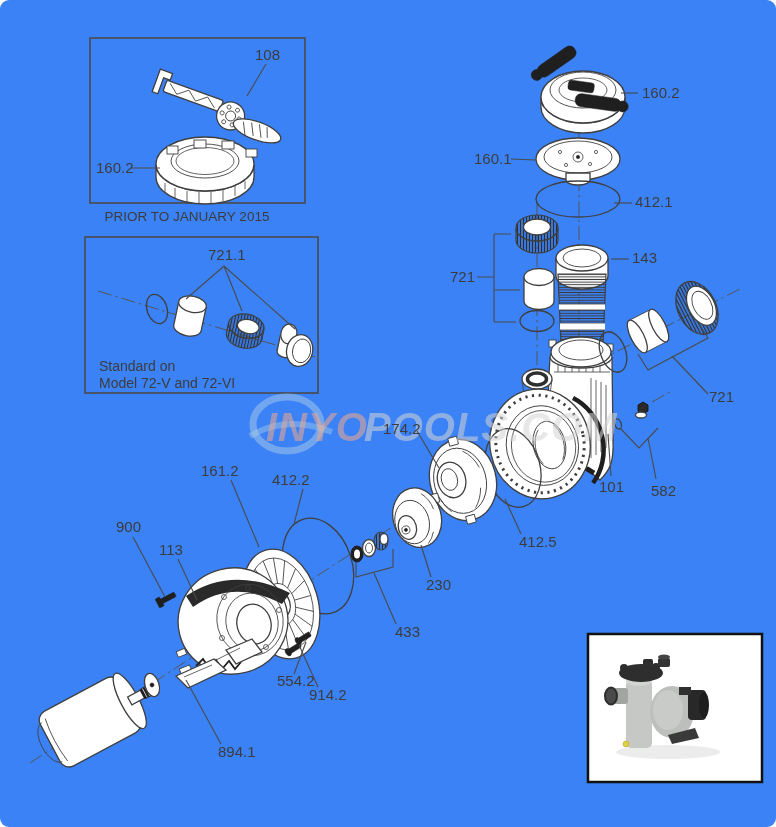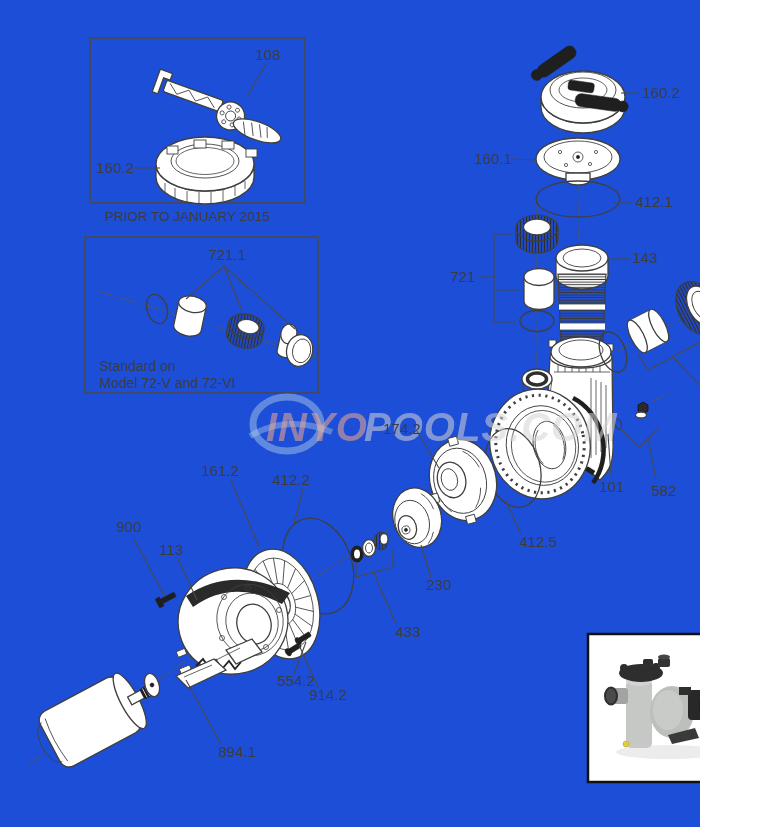--- a/index.html
+++ b/index.html
@@ -1,17 +1,17 @@
 <!DOCTYPE html>
 <html><head>
 <meta charset="utf-8">
 <style>
   html,body{margin:0;padding:0;background:#ffffff;}
-  .stage{position:relative;width:700px;height:827px;background:#1d4ed8;overflow:hidden;
-         font-family:"Liberation Sans","DejaVu Sans",sans-serif;}
+  .stage{position:relative;width:776px;height:827px;background:#3b82f6;overflow:hidden;
+         font-family:"Liberation Sans","DejaVu Sans",sans-serif;border-radius:9px;}
   svg{position:absolute;left:0;top:0;}
   .ln   {stroke:#3f3f3f;fill:none;stroke-width:1.3;stroke-linecap:round;}
   .lnt  {stroke:#3f3f3f;fill:none;stroke-width:0.8;}
   .wf   {fill:#ffffff;stroke:#3f3f3f;stroke-width:1.3;}
   .wft  {fill:#ffffff;stroke:#3f3f3f;stroke-width:0.9;}
   .dk   {fill:#1f1f1f;stroke:#1f1f1f;stroke-width:0.5;}
   .lead {stroke:#4a4a4a;stroke-width:1.1;fill:none;}
   .axis {stroke:#555;stroke-width:1;fill:none;stroke-dasharray:14 4 2.5 4;}
   .box  {fill:none;stroke:#4a4a4a;stroke-width:1.6;}
   .lbl  {font-size:15px;fill:#3c3c3c;}

